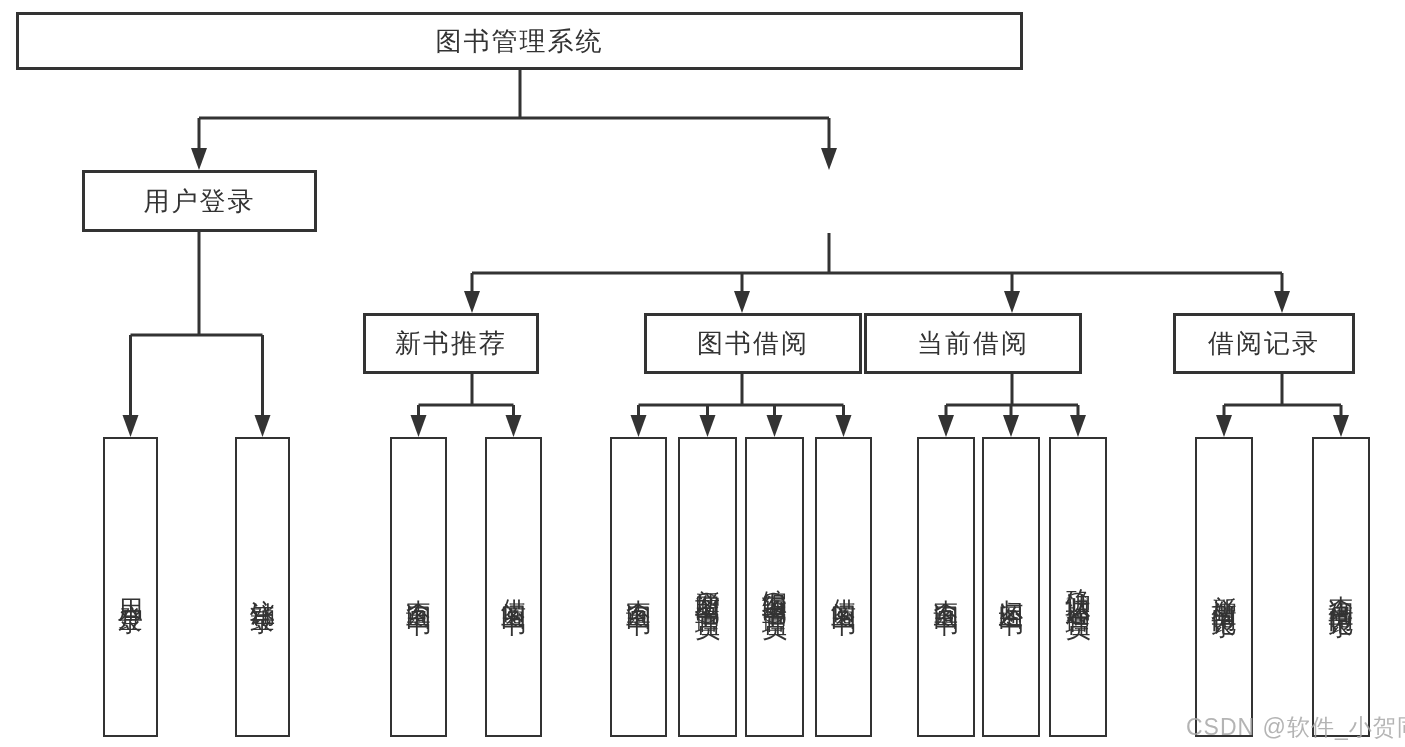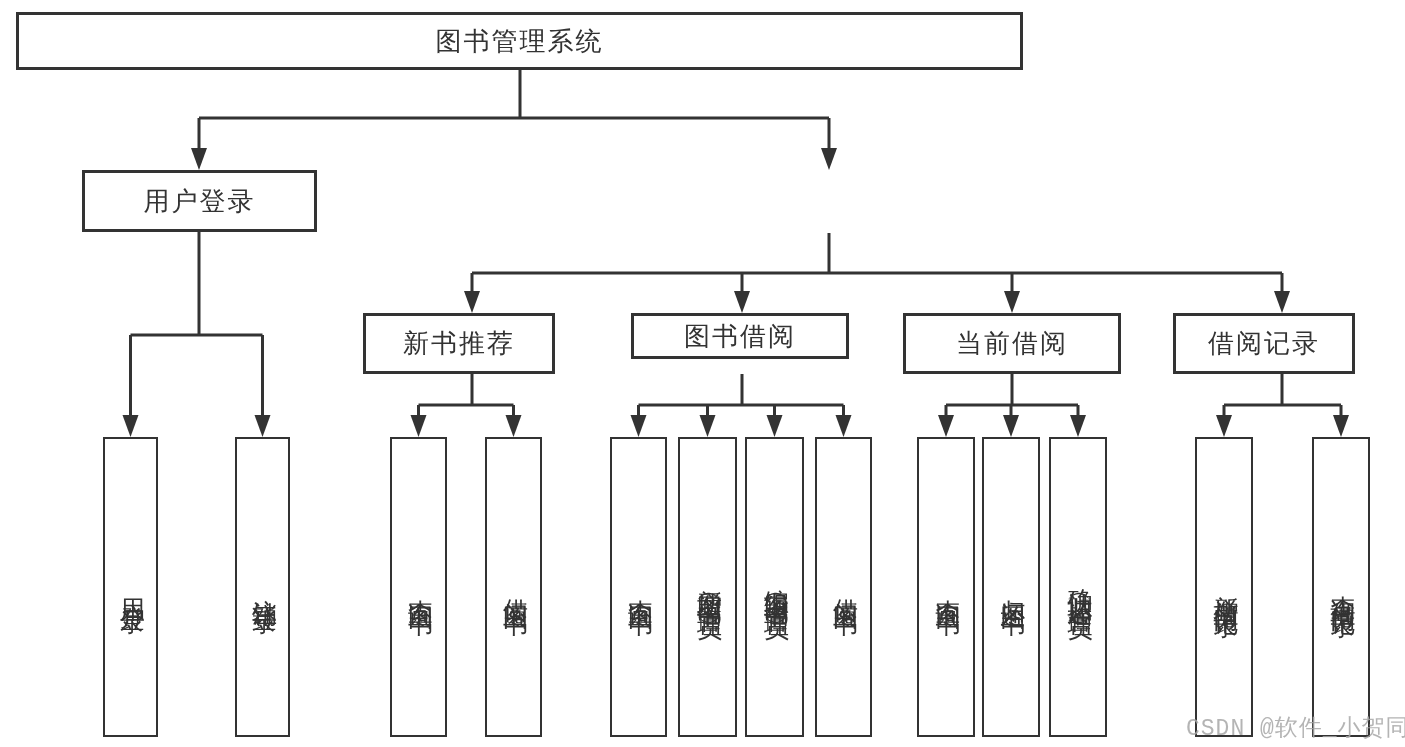--- a/index.html
+++ b/index.html
@@ -1,20 +1,20 @@
 <!DOCTYPE html>
 <html><head>
 <meta charset="utf-8">
 <style>
   html,body{margin:0;padding:0;background:#ffffff;}
   #canvas{
     position:relative;
     width:1405px;height:747px;
     background:#ffffff;
-    font-family:Liberation Mono, monospace;
+    font-family:Liberation Sans, sans-serif;
     overflow:hidden;
   }
   #wires{position:absolute;left:0;top:0;width:1405px;height:747px;}
   .box{
     position:absolute;
     box-sizing:border-box;
     background:#ffffff;
     border:3px solid #333333;
     display:flex;
     align-items:center;
@@ -114,27 +114,27 @@
   </svg>
 
   <div class="box h" style="left:16px;top:12px;width:1007px;height:58px">
     <span>图书管理系统</span>
   </div>
 
   <div class="box h" style="left:82px;top:170px;width:235px;height:62px">
     <span>用户登录</span>
   </div>
 
-  <div class="box h" style="left:363px;top:313px;width:192px;height:61px">
+  <div class="box h" style="left:363px;top:313px;width:176px;height:61px">
     <span>新书推荐</span>
   </div>
-  <div class="box h" style="left:631px;top:313px;width:218px;height:46px">
+  <div class="box h" style="left:644px;top:313px;width:218px;height:61px">
     <span>图书借阅</span>
   </div>
-  <div class="box h" style="left:903px;top:313px;width:218px;height:61px">
+  <div class="box h" style="left:864px;top:313px;width:218px;height:61px">
     <span>当前借阅</span>
   </div>
   <div class="box h" style="left:1173px;top:313px;width:182px;height:61px">
     <span>借阅记录</span>
   </div>
 
   <div class="box v" style="left:103px;top:437px;width:55px;height:300px">
     <span>用户登录</span>
   </div>
   <div class="box v" style="left:235px;top:437px;width:55px;height:300px">

